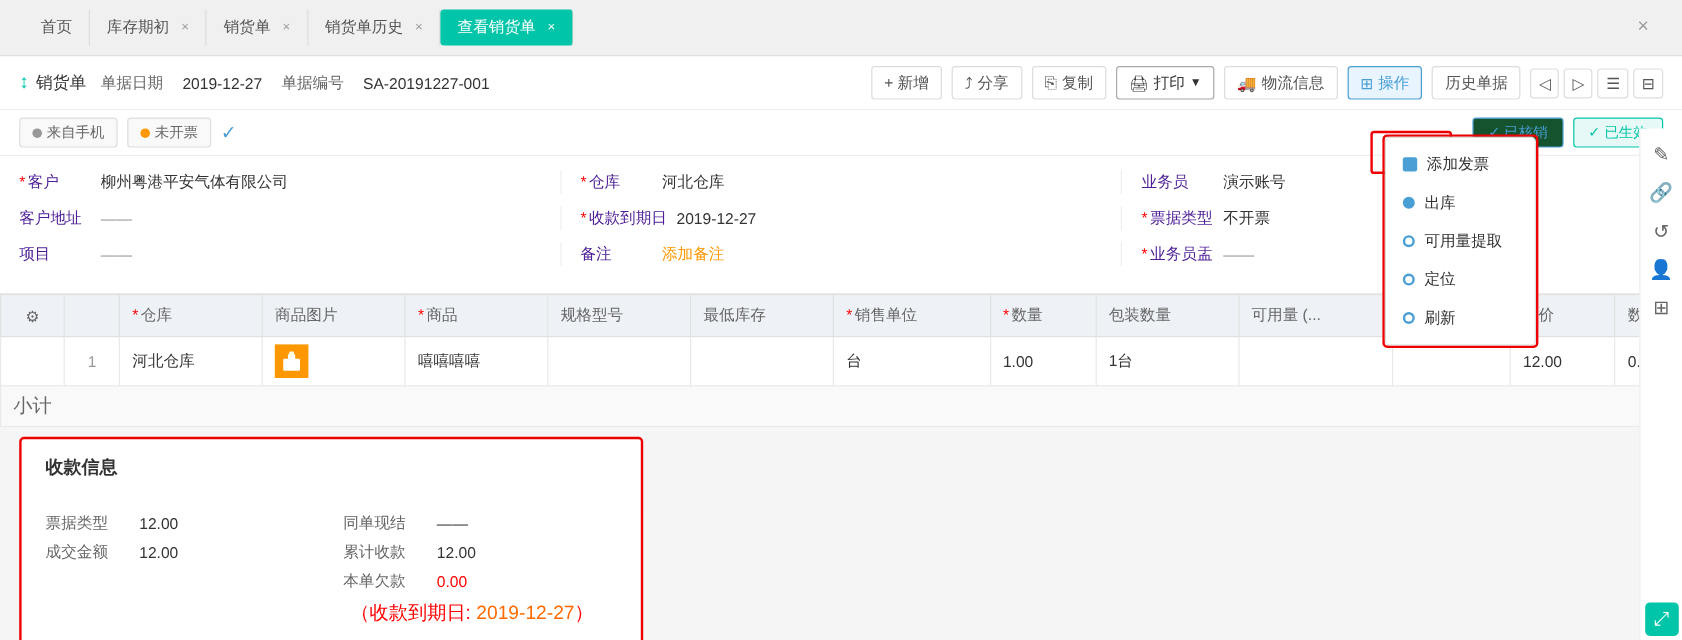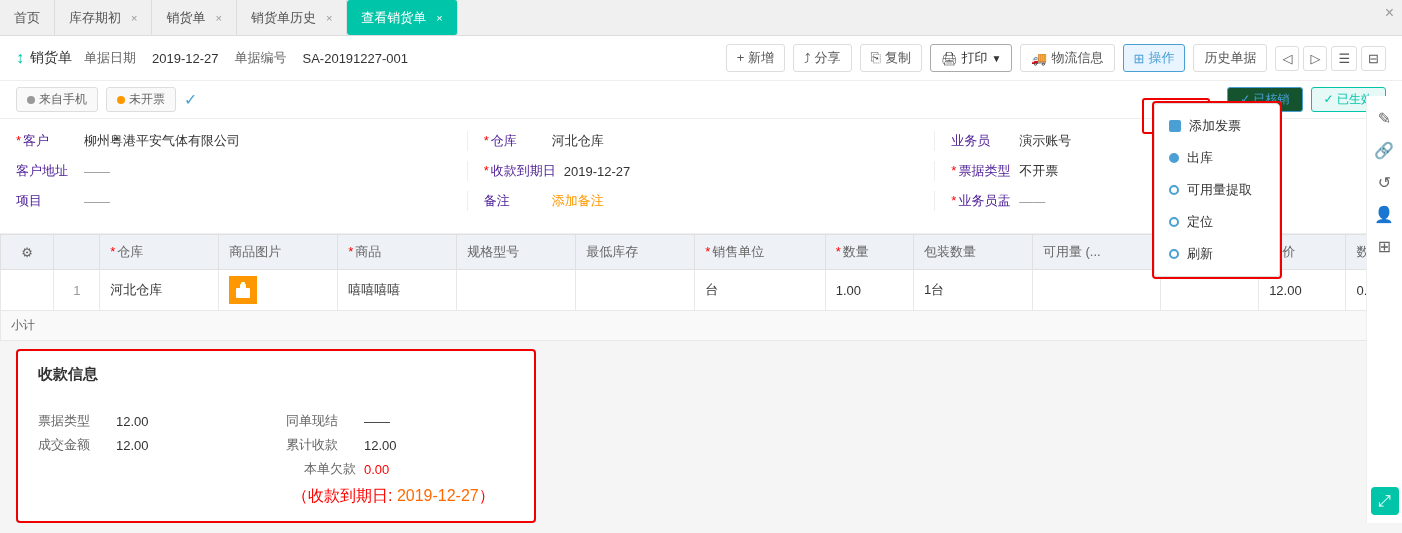--- a/index.html
+++ b/index.html
@@ -1,22 +1,22 @@
 <!DOCTYPE html>
 <html><head>
   <meta charset="utf-8">
   <style>
     * { box-sizing: border-box; margin: 0; padding: 0; }
     body { font-family: 'Microsoft YaHei', Arial, sans-serif; font-size: 13px; background: #f5f5f5; color: #333; overflow: hidden; }
 
     
     .tab-bar {
-      display: flex; 
+      display: flex; align-items: center;
       background: #f0f0f0; border-bottom: 1px solid #ddd;
-      height: 36px; padding: 0 0;
+      height: 47px; padding: 0 20px;
     }
     .tab-item {
       display: flex; align-items: center; gap: 6px;
       padding: 6px 14px; cursor: pointer;
       font-size: 13px; color: #555;
       border-right: 1px solid #ddd;
     }
     .tab-item .close-icon { font-size: 11px; color: #999; margin-left: 4px; }
     .tab-item.highlight { background: #00c5a8; color: #fff; border-radius: 3px; }
     .tab-item.highlight .close-icon { color: #fff; }
@@ -84,21 +84,21 @@
     thead tr { background: #eef2f7; }
     thead th {
       padding: 8px 10px; text-align: left; border: 1px solid #e0e0e0;
       color: #666; font-weight: normal; white-space: nowrap;
     }
     thead th.required::before { content: '*'; color: #f00; margin-right: 2px; }
     tbody tr { background: #fff; }
     tbody tr:nth-child(even) { background: #fafafa; }
     tbody td { padding: 6px 10px; border: 1px solid #e8e8e8; color: #333; white-space: nowrap; }
     .row-num { text-align: center; color: #999; }
-    .subtotal-row td { background: #f9f9f9; color: #666; font-size: 12px; }
+    .subtotal-row td { background: #f9f9f9; color: #666; font-size: 16px; }
 
     
     .product-img { width: 28px; height: 28px; background: #ff9800; display: flex; align-items: center; justify-content: center; }
     .product-img svg { width: 20px; height: 20px; }
 
     
     .summary-box {
       border: 2px solid #e00; border-radius: 4px;
       background: #fff; padding: 14px 20px;
       margin: 8px 16px;
@@ -382,21 +382,21 @@
       </div>
       <div class="summary-row">
         <span class="summary-label">成交金额</span>
         <span class="summary-value">12.00</span>
       </div>
       <div class="summary-row">
         <span class="summary-label">累计收款</span>
         <span class="summary-value">12.00</span>
       </div>
       <div></div>
-      <div class="summary-row" style="flex-wrap:wrap;text-align:right;">
+      <div class="summary-row" style="flex-wrap:wrap;">
         <span class="summary-label">本单欠款</span>
         <span class="summary-value red" style="color:#f00;">0.00</span>
         <span class="summary-hint" style="color:#f00; margin-left:6px;">（收款到期日: <span style="color:#ff6a00;">2019-12-27</span>）</span>
       </div>
     </div>
   </div>
 
   <div class="dropdown-menu-header" style="position: absolute; top: 65px; right: 120px; z-index: 200;">
     <div class="dropdown-menu" style="position:relative; top:0; right:0; box-shadow:none;">
       <div class="menu-item">

